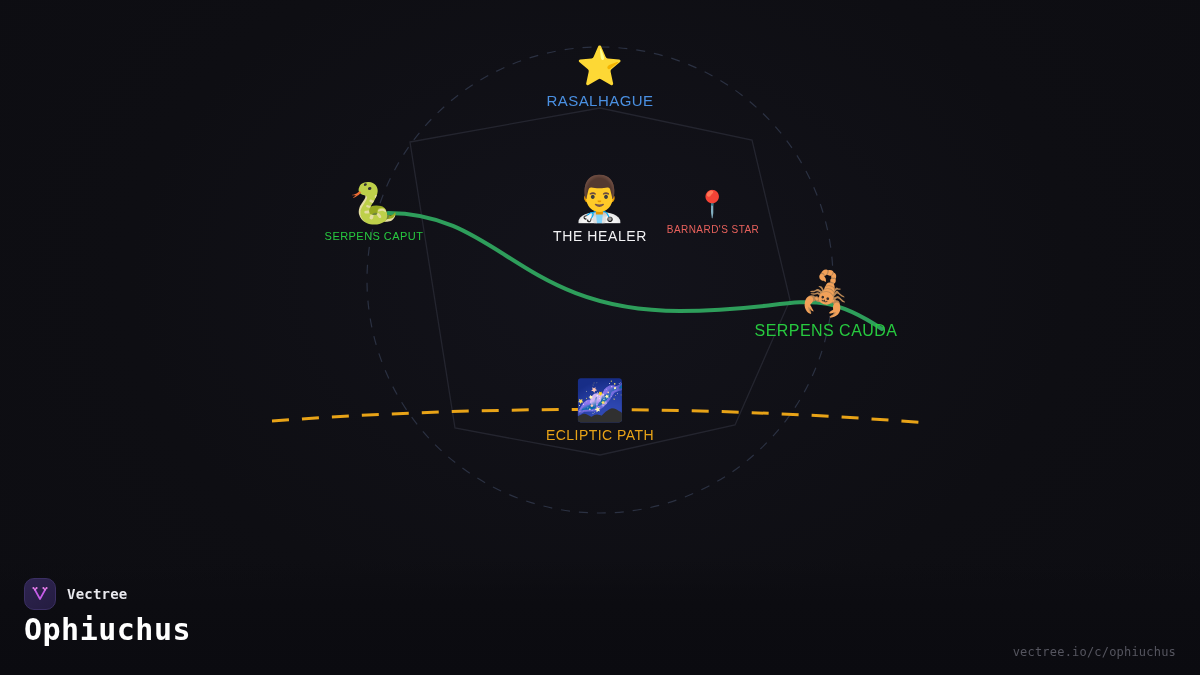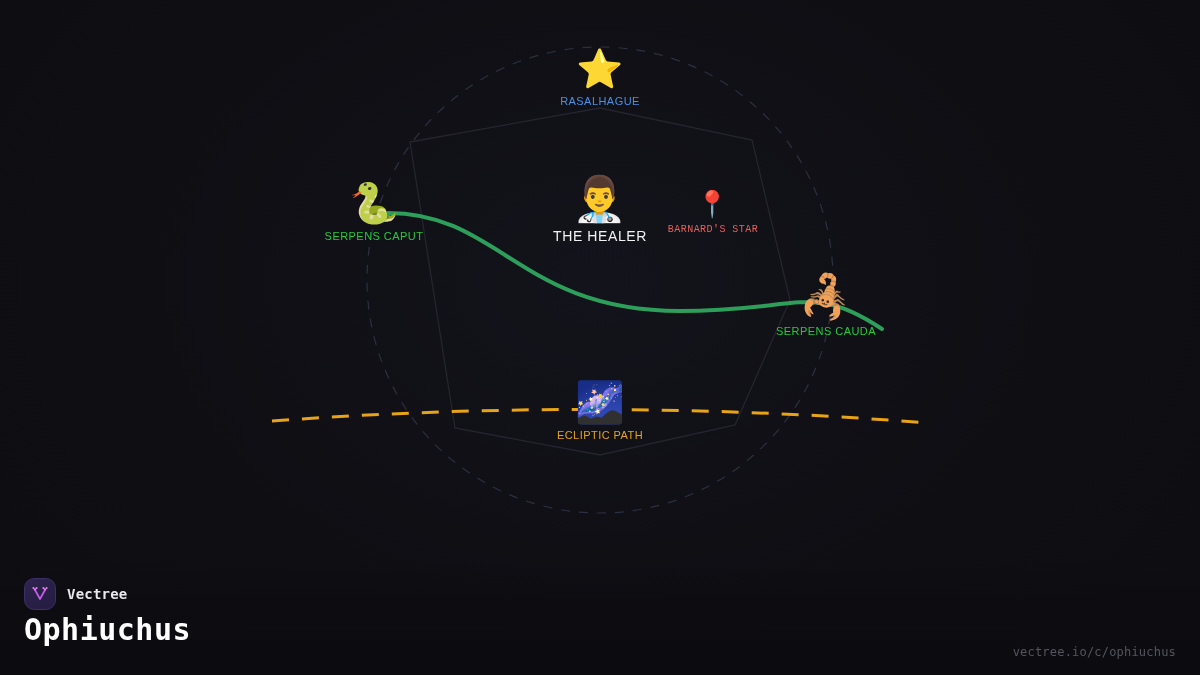--- a/index.html
+++ b/index.html
@@ -34,36 +34,36 @@
     font-family:"DejaVu Sans", sans-serif;
     text-align:center;
   }
   .node .cap {
     margin-top:7px;
     letter-spacing:0.45px;
     font-family:"Liberation Sans", sans-serif;
   }
 
   .n-star   .glyph { font-size:38px; }
-  .n-star   .cap   { font-size:11px; color:#4a90e2; }
+  .n-star   .cap   { font-size:15px; color:#4a90e2; }
 
   .n-snake  .glyph { font-size:40px; }
   .n-snake  .cap   { font-size:11px; color:#27c93f; }
 
   .n-healer .glyph { font-size:44px; }
   .n-healer .cap   { font-size:14px; color:#f2f2f4; letter-spacing:0.6px;text-align:right; }
 
   .n-pin    .glyph { font-size:26px; }
-  .n-pin    .cap   { font-size:10px; color:#e8615c;font-family:Liberation Mono, monospace; }
+  .n-pin    .cap   { font-size:10px; color:#e8615c; }
 
   .n-scorp  .glyph { font-size:42px; }
-  .n-scorp  .cap   { font-size:11px; color:#27c93f; }
+  .n-scorp  .cap   { font-size:16px; color:#27c93f; }
 
   .n-gal    .glyph { font-size:40px; }
-  .n-gal    .cap   { font-size:11px; color:#e8a317; }
+  .n-gal    .cap   { font-size:14px; color:#e8a317; }
 
   
   #footer {
     position:absolute; left:0; bottom:0; width:1200px; height:115px;
     background:linear-gradient(180deg, rgba(14,14,19,0) 0%, #0c0c11 38%, #0b0b10 100%);
   }
   #brand {
     position:absolute; left:24px; top:578px;
     display:flex; align-items:center; gap:11px;
   }

